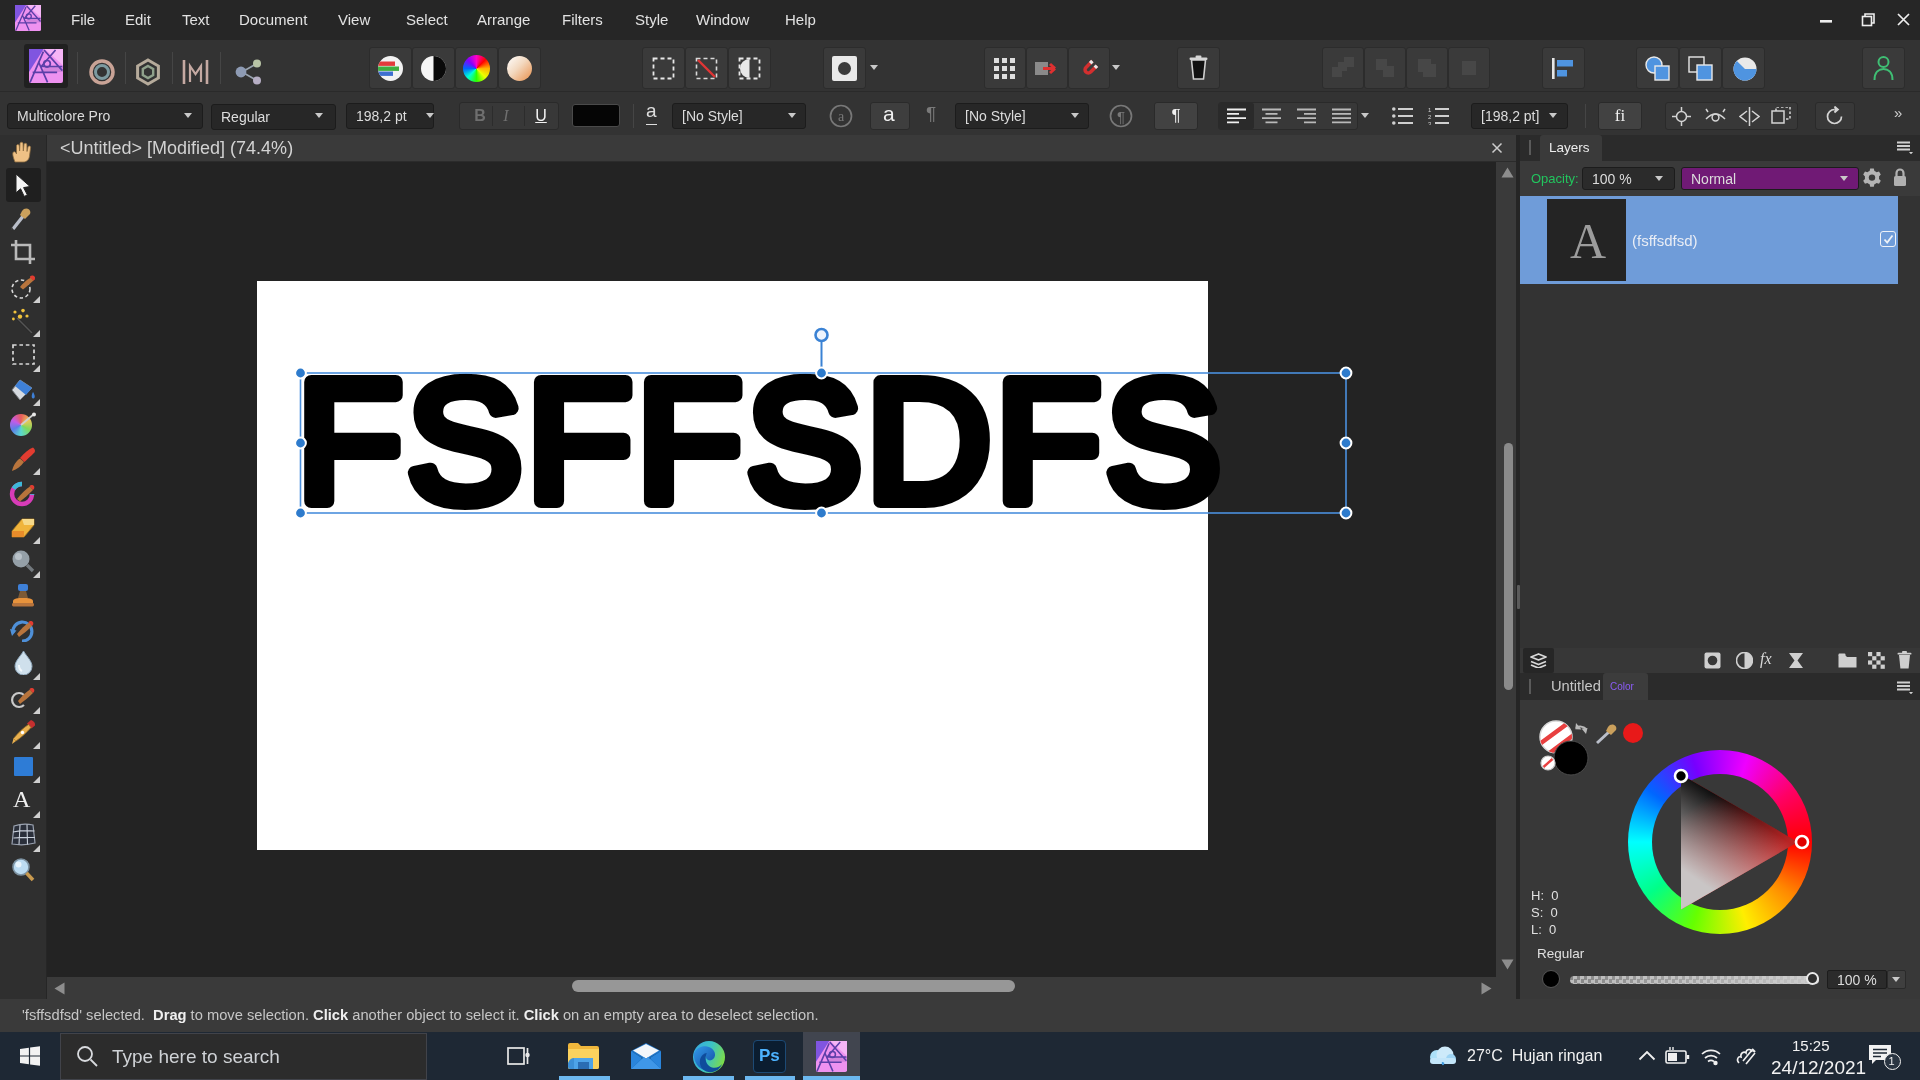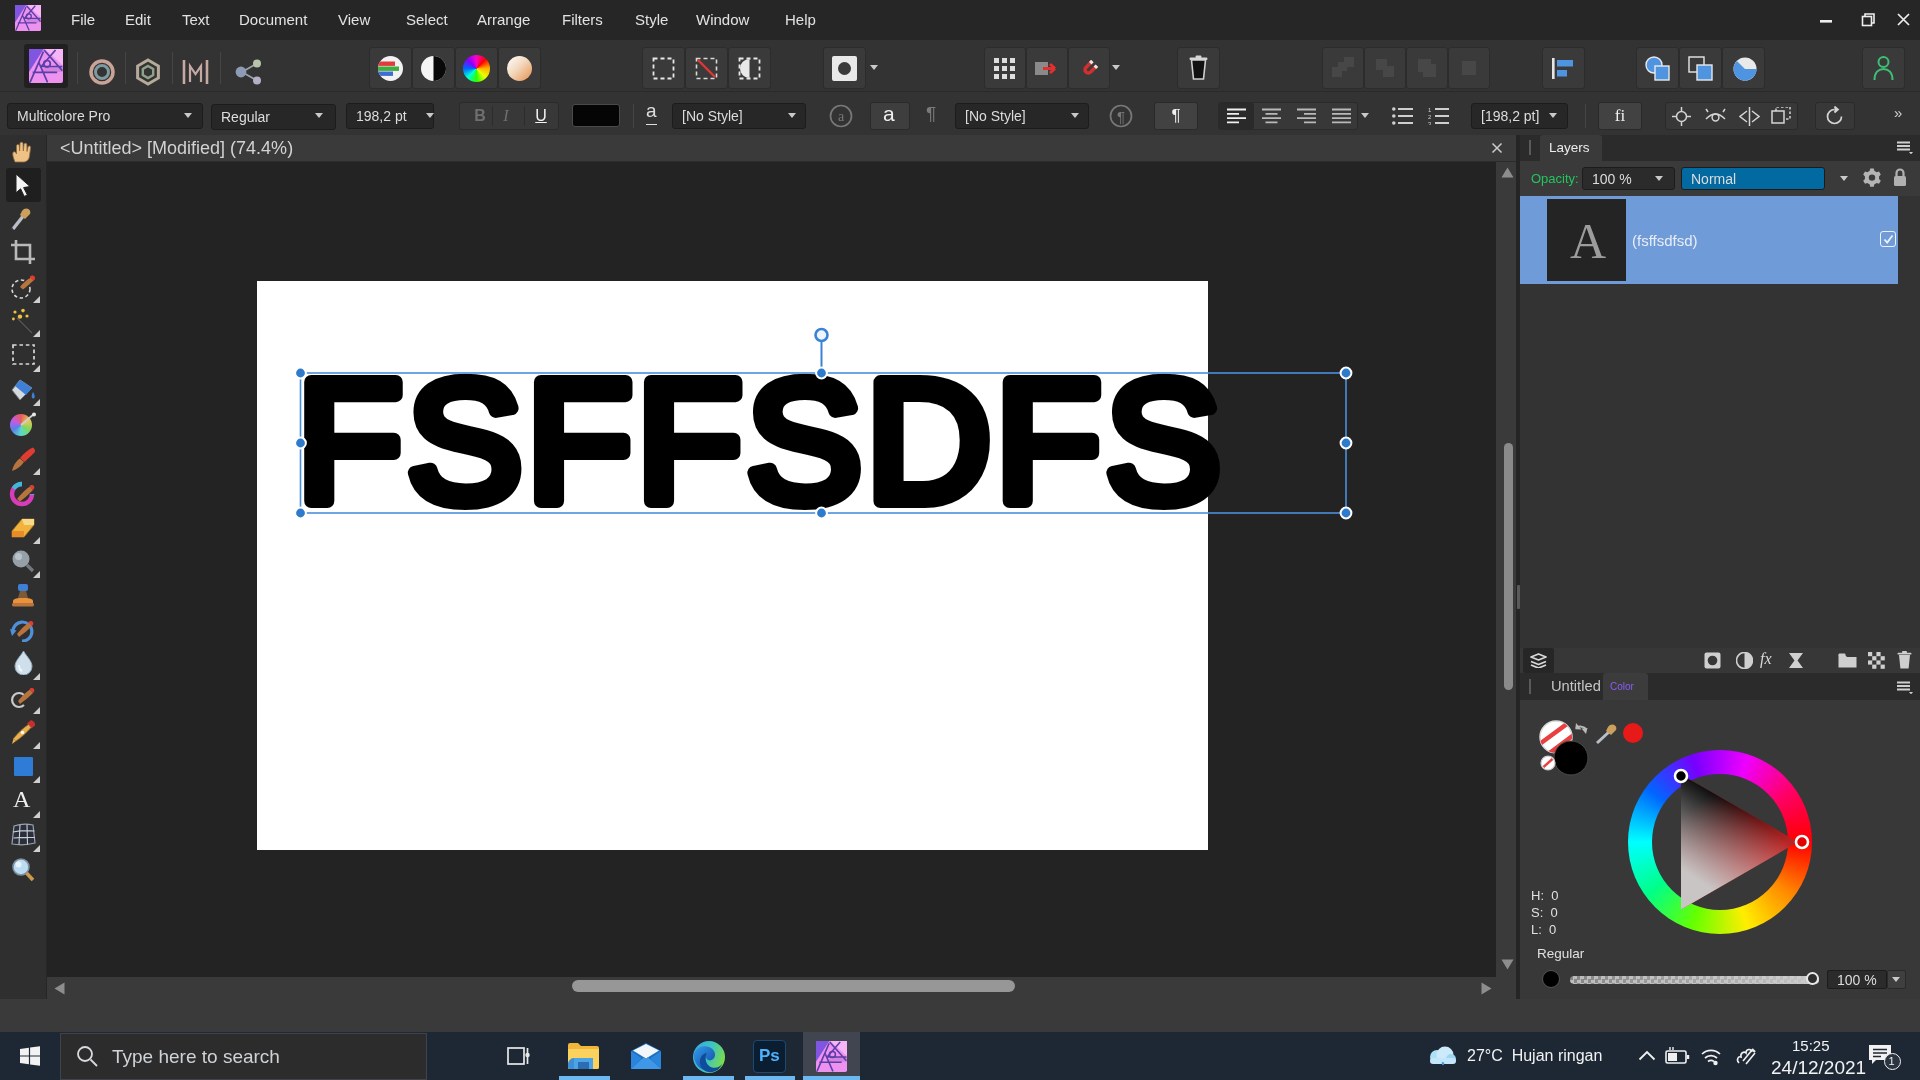--- a/index.html
+++ b/index.html
@@ -553,21 +553,21 @@
     <g stroke="#cfcfcf" stroke-width="1.8">
           <path d="M0,1.5 L13,1.5 M0,5 L13,5 M0,8.5 L13,8.5"></path>
         </g>
     <path d="M12,11 L16,11 L14,13.4 Z" fill="#cfcfcf"></path>
   </svg>
 
   <div class="abs" style="left:1520px;top:161px;width:400px;height:35px;background:#3a3a3a;"></div>
   <span class="abs" style="left:1531px;top:161px;height:35px;line-height:35px;color:#22c55e;font-size:13px">Opacity:</span>
   <div class="f" style="left:1582px;top:167px;width:93px;height:23px;background:#2b2b2b">100 %</div>
   <div class="car" style="left:1655px;top:176px"></div>
-  <div class="f" style="left:1681px;top:167px;width:144px;height:23px;background:#0369a1">Normal</div>
+  <div class="f" style="left:1681px;top:167px;width:178px;height:23px;background:#701a75">Normal</div>
   <div class="car" style="left:1840px;top:176px"></div>
   <svg class="abs" style="left:1862px;top:168px" width="20" height="20" viewBox="0 0 20 20">
     <path fill="#b4b4b4" d="M8.2 0.5 L11.8 0.5 L12.4 3 A7.2 7.2 0 0 1 14.6 4.3 L17 3.5 L18.8 6.6 L17 8.4 A7.2 7.2 0 0 1 17 10.9 L18.8 12.7 L17 15.8 L14.6 15 A7.2 7.2 0 0 1 12.4 16.3 L11.8 18.8 L8.2 18.8 L7.6 16.3 A7.2 7.2 0 0 1 5.4 15 L3 15.8 L1.2 12.7 L3 10.9 A7.2 7.2 0 0 1 3 8.4 L1.2 6.6 L3 3.5 L5.4 4.3 A7.2 7.2 0 0 1 7.6 3 Z"></path>
     <circle cx="10" cy="9.6" r="3.2" fill="#3a3a3a"></circle>
   </svg>
   <svg class="abs" style="left:1893px;top:168px" width="14" height="19" viewBox="0 0 14 19">
     <rect x="1" y="8" width="12" height="10" rx="1.5" fill="#b0b0b0"></rect>
     <path d="M3.5 8 L3.5 5 A3.5 3.5 0 0 1 10.5 5 L10.5 8" fill="none" stroke="#b0b0b0" stroke-width="2.2"></path>
   </svg>
 
@@ -681,20 +681,21 @@
   <span class="abs" style="left:1537px;top:946px;color:#e0e0e0;font-size:13.5px">Regular</span>
   <div class="abs" style="left:1542px;top:970px;width:18px;height:18px;border-radius:50%;background:#000;border:1px solid #555"></div>
   <div class="abs" style="left:1570px;top:975.5px;width:249px;height:8px;border-radius:4px;background-image:linear-gradient(to right,rgba(150,150,150,0.15),rgba(205,205,205,0.92)),repeating-conic-gradient(#c2c2c2 0% 25%, #838383 0% 50%);background-size:100% 100%,7px 7px"></div>
   <div class="abs" style="left:1806px;top:972px;width:13px;height:13px;border-radius:50%;background:#2e2e2e;border:2px solid #e8e8e8"></div>
   <div class="f" style="left:1827px;top:970px;width:60px;height:19px;background:#2b2b2b;border-radius:2px">100 %</div>
   <div class="abs" style="left:1887px;top:970px;width:19px;height:19px;background:#3f3f3f;border:1px solid #2a2a2a;border-radius:2px"></div>
   <div class="car" style="left:1892px;top:977px"></div>
 </div>
 
 <div class="abs" style="left:0;top:999px;width:1920px;height:33px;background:#3a3a3a;"></div>
+<span class="abs" style="left:22px;top:999px;height:33px;line-height:33px;color:#c6c6c6;font-size:14.7px">'fsffsdfsd' selected.&nbsp; <b style="color:#efefef">Drag</b>&nbsp;to move selection.&nbsp;<b style="color:#efefef">Click</b>&nbsp;another object to select it.&nbsp;<b style="color:#efefef">Click</b>&nbsp;on an empty area to deselect selection.</span>
 
 <div class="abs" style="left:0;top:1032px;width:1920px;height:48px;background:#1e2834;"></div>
 <div id="taskbar-items">
 
   <svg class="abs" style="left:20px;top:1046px" width="20" height="20" viewBox="0 0 20 20" fill="#f2f2f2">
     <path d="M0,2.9 L8.9,1.7 L8.9,9.4 L0,9.4 Z"></path>
     <path d="M10.1,1.5 L20,0.2 L20,9.4 L10.1,9.4 Z"></path>
     <path d="M0,10.6 L8.9,10.6 L8.9,18.3 L0,17.1 Z"></path>
     <path d="M10.1,10.6 L20,10.6 L20,19.8 L10.1,18.5 Z"></path>
   </svg>

